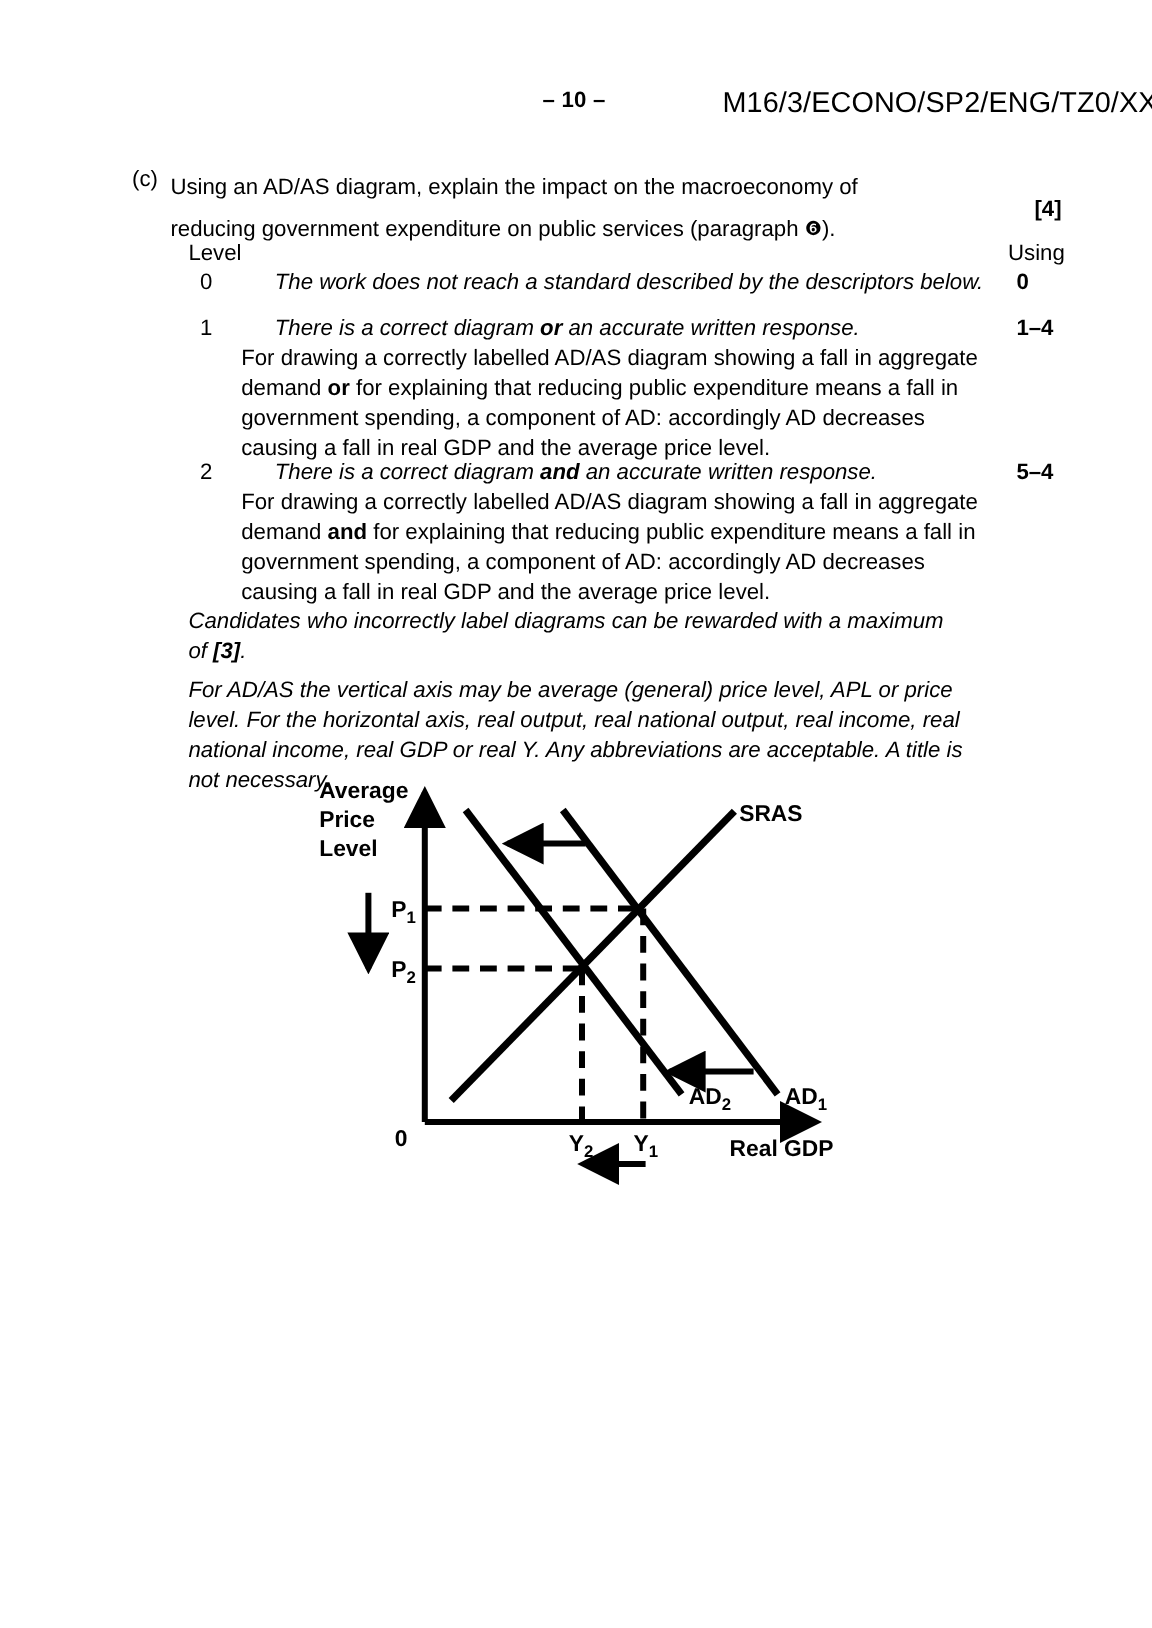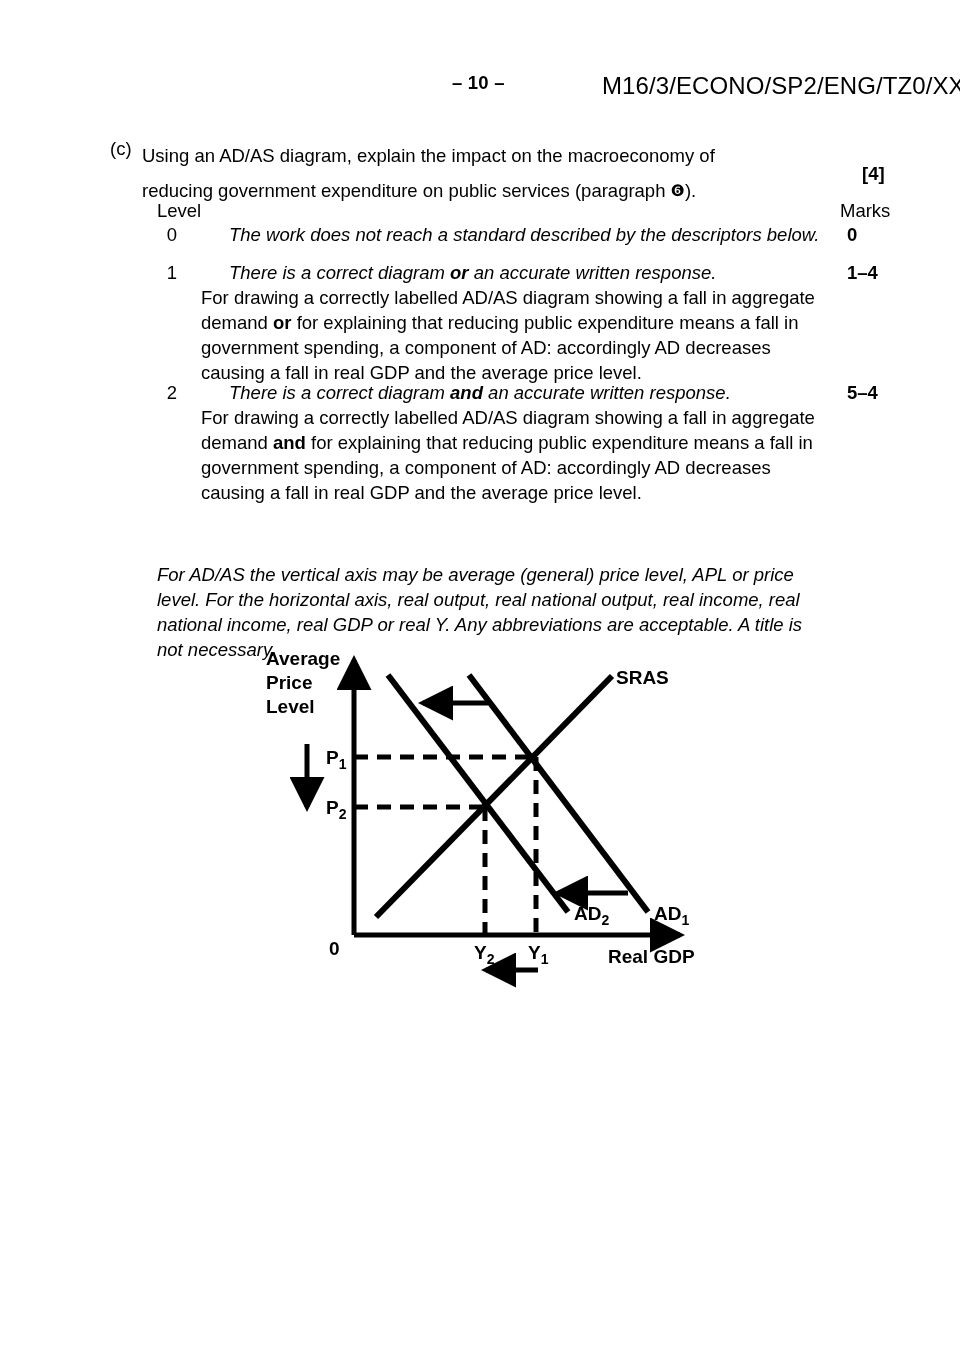--- a/index.html
+++ b/index.html
@@ -159,21 +159,21 @@
   <div class="header">
     <span class="page-number">– 10 –</span>
     <span class="paper-code">M16/3/ECONO/SP2/ENG/TZ0/XX/M</span>
   </div>
 
   <div class="q-label">(c)</div>
   <div class="q-text"><span>Using an AD/AS diagram, explain the impact on the macroeconomy of reducing government expenditure on public services (paragraph </span><span class="para-sym">❻</span><span>).</span></div>
   <div class="q-marks">[4]</div>
 
   <div class="lvl-head-left">Level</div>
-  <div class="lvl-head-right">Marks</div>
+  <div class="lvl-head-right">Using</div>
 
   <div class="row" id="row-0">
     <span class="num">0</span>
     <span class="body">
       <span class="lead">The work does not reach a standard described by the descriptors below.</span>
     </span>
     <span class="marks">0</span>
   </div>
 
   <div class="row" id="row-1">
@@ -187,20 +187,21 @@
 
   <div class="row" id="row-2">
     <span class="num">2</span>
     <span class="body">
       <span class="lead"><span>There is a correct diagram </span><b>and</b><span> an accurate written response.</span></span><br>
       <span class="detail"><span>For drawing a correctly labelled AD/AS diagram showing a fall in aggregate demand </span><b>and</b><span> for explaining that reducing public expenditure means a fall in government spending, a component of AD: accordingly AD decreases causing a fall in real GDP and the average price level.</span></span>
     </span>
     <span class="marks">5–4</span>
   </div>
 
+  <div class="note" id="note-1"><span>Candidates who incorrectly label diagrams can be rewarded with a maximum of </span><b>[3]</b><span>.</span></div>
   <div class="note" id="note-2">For AD/AS the vertical axis may be average (general) price level, APL or price level.  For the horizontal axis, real output, real national output, real income, real national income, real GDP or real Y.  Any abbreviations are acceptable.  A title is not necessary.</div>
 
   <div class="diagram">
     <svg width="470" height="360" viewBox="0 0 470 360" xmlns="http://www.w3.org/2000/svg">
       <defs>
         <marker id="arrowR" markerWidth="7" markerHeight="7" refX="6" refY="3.5" orient="auto">
           <polygon points="0,0 7,3.5 0,7" fill="#000"></polygon>
         </marker>
         <marker id="arrowL" markerWidth="7" markerHeight="7" refX="6" refY="3.5" orient="auto">
           <polygon points="0,0 7,3.5 0,7" fill="#000"></polygon>

